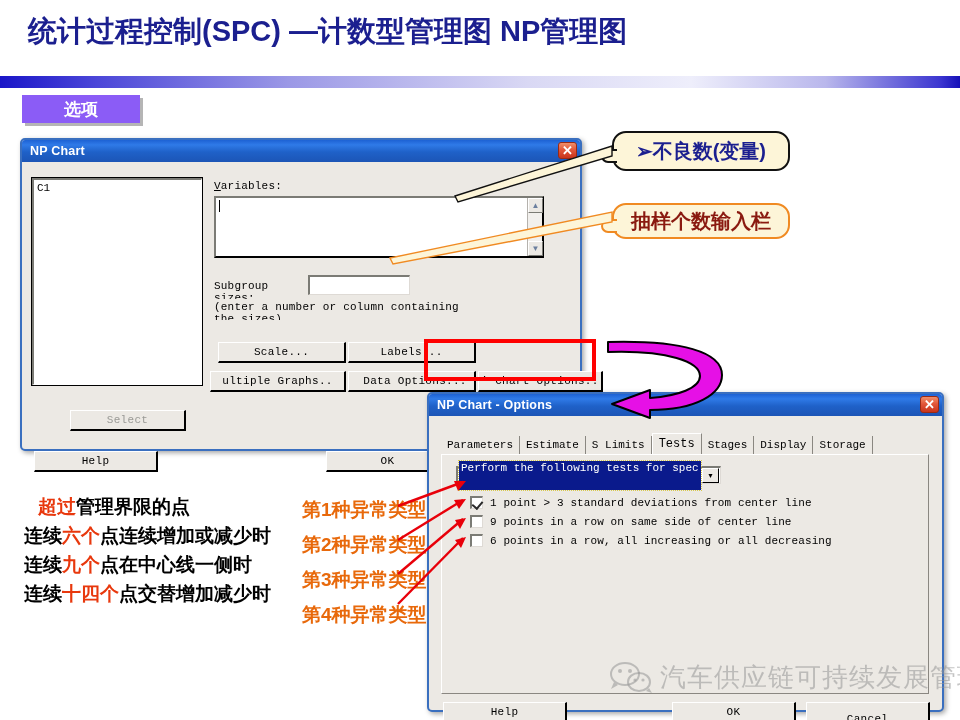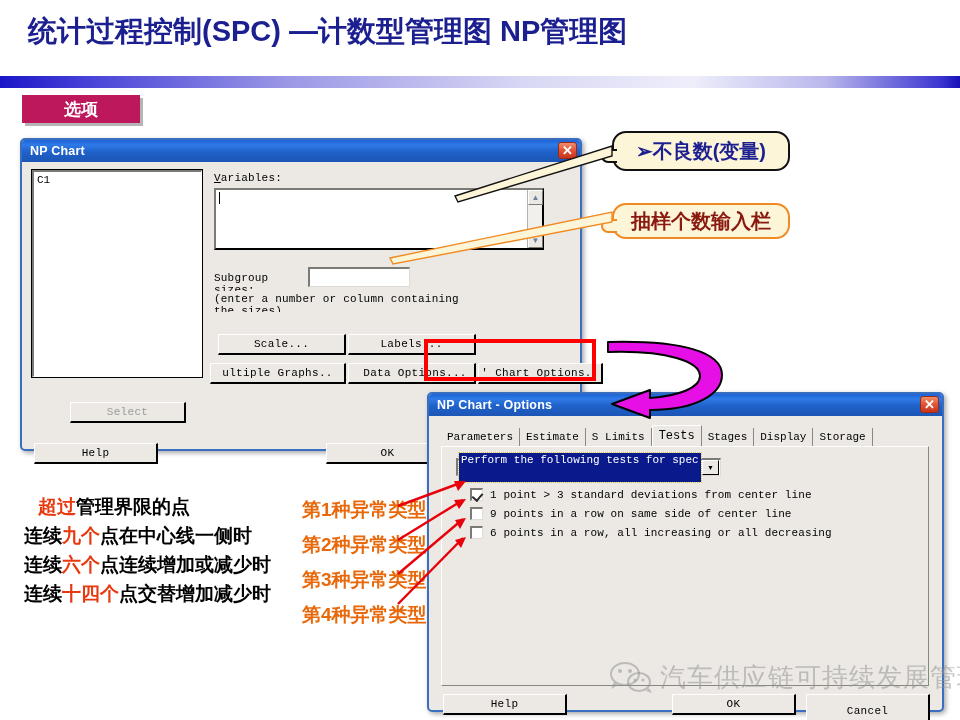--- a/index.html
+++ b/index.html
@@ -30,21 +30,21 @@
   .divider-bar {
     position: absolute;
     left: 0; top: 76px;
     width: 960px; height: 12px;
     background: linear-gradient(90deg, #1a16c8 0%, #4b46d8 10%, #9b98e6 30%, #d9d8f4 55%, #eeeefb 72%, #b9b7ec 86%, #3b35d0 98%, #1510b8 100%);
   }
   .options-tab {
     position: absolute;
     left: 22px; top: 95px;
     width: 118px; height: 28px;
-    background: #be185d;
+    background: #8b5cf6;
     color: #ffffff;
     font-size: 17px;
     font-weight: bold;
     display: flex; align-items: center; justify-content: center;
     box-shadow: 3px 3px 0 rgba(120,120,120,0.55);
   }
 
   
   .dlg {
     position: absolute;
@@ -75,21 +75,21 @@
     width: 19px; height: 17px;
     background: linear-gradient(180deg,#f08f6a 0%, #e2573a 45%, #c8341c 100%);
     border: 1px solid #9b2a14;
     border-radius: 3px;
     color: #ffffff;
     font-size: 13px; font-weight: bold;
     line-height: 15px; text-align: center;
     font-family: "Liberation Sans", sans-serif;
     cursor: pointer;
   }
-  .dlg-body { position: relative; width: 100%; height: calc(100% - 22px); }
+  .dlg-body { position: relative; width: 100%; height: calc(100% - 22px); margin-top: 8px; }
 
   
   .w-btn {
     position: absolute;
     background: #ece9e4;
     border-top: 1px solid #ffffff;
     border-left: 1px solid #ffffff;
     border-right: 2px solid #000000;
     border-bottom: 2px solid #000000;
     font-family: "Liberation Mono", monospace;
@@ -484,24 +484,24 @@
   <div class="callout callout-2" style="left:612px; top:203px; width:178px; height:36px;">
     <span class="tail"></span>
     <span>抽样个数输入栏</span>
   </div>
 
   <div class="cn-list" style="left:38px; top:492px;">
     <div class="cn-line">
       <span></span><span class="hl">超过</span><span>管理界限的点</span>
     </div>
     <div class="cn-line" style="margin-left:-14px;">
+      <span>连续</span><span class="hl">六个</span><span>点连续增加或减少时</span>
+    </div>
+    <div class="cn-line" style="margin-left:-14px;">
       <span>连续</span><span class="hl">九个</span><span>点在中心线一侧时</span>
-    </div>
-    <div class="cn-line" style="margin-left:-14px;">
-      <span>连续</span><span class="hl">六个</span><span>点连续增加或减少时</span>
     </div>
     <div class="cn-line" style="margin-left:-14px;">
       <span>连续</span><span class="hl">十四个</span><span>点交替增加减少时</span>
     </div>
   </div>
 
   <div class="cn-list" style="left:302px; top:492px;">
     <div class="cn-type">第1种异常类型</div>
     <div class="cn-type">第2种异常类型</div>
     <div class="cn-type">第3种异常类型</div>

